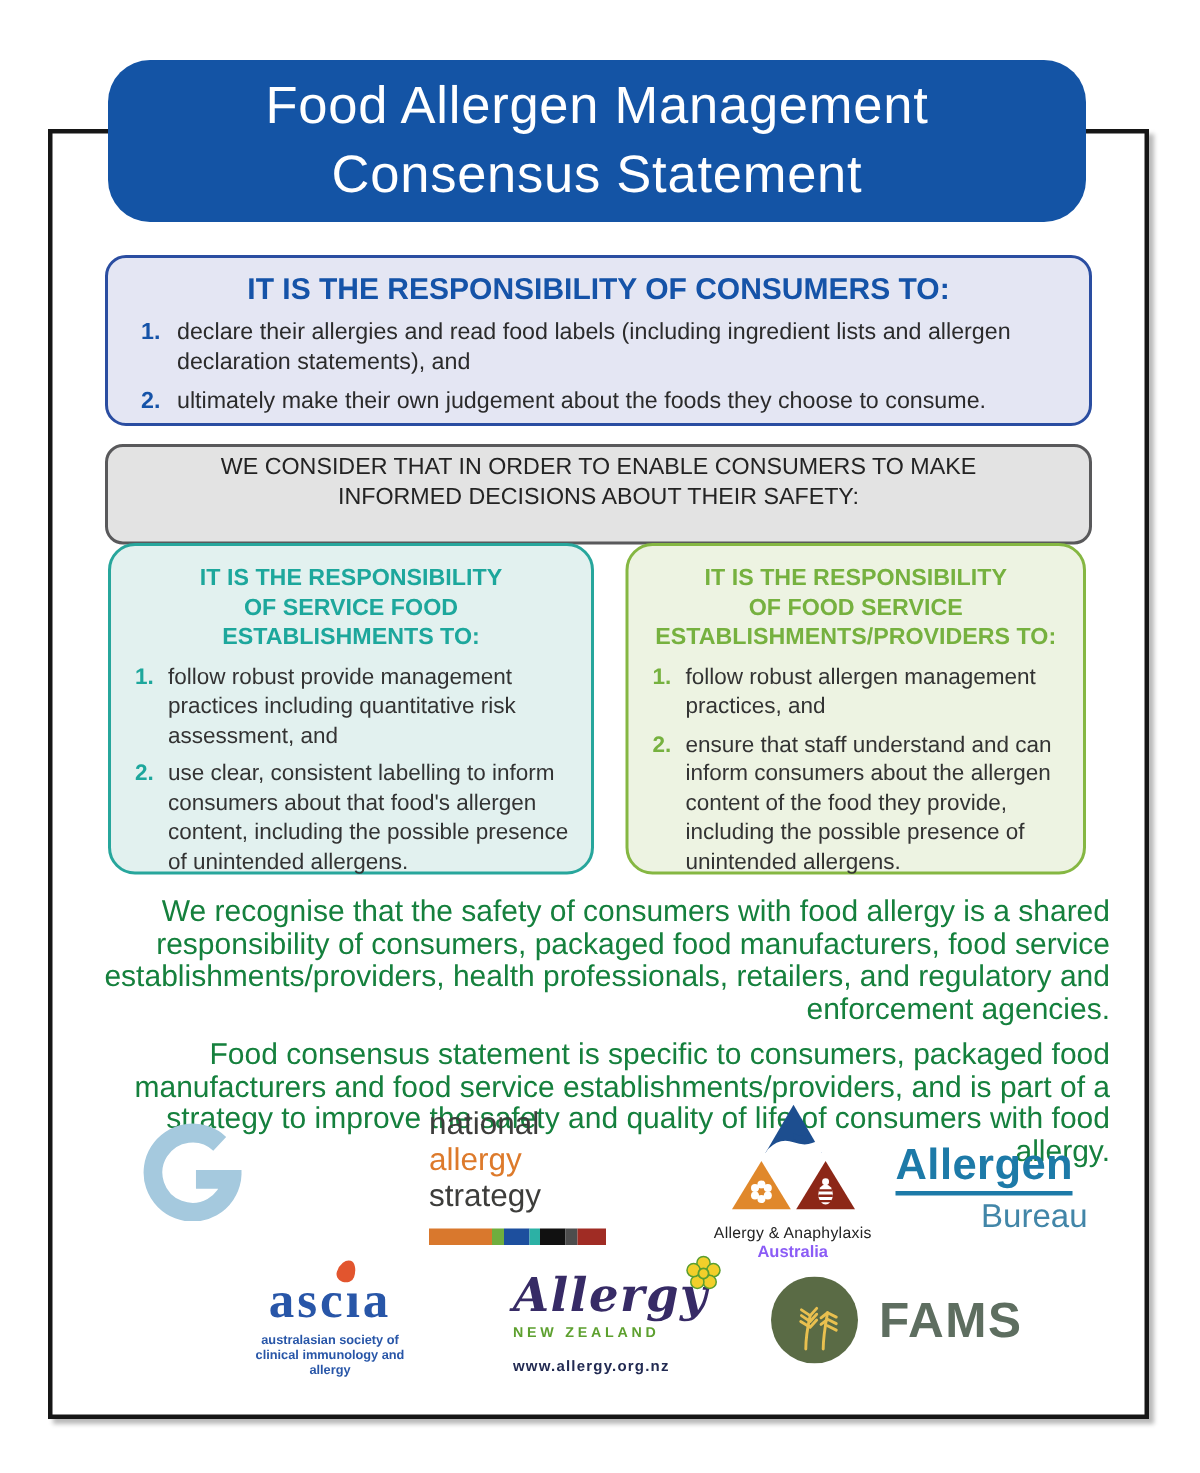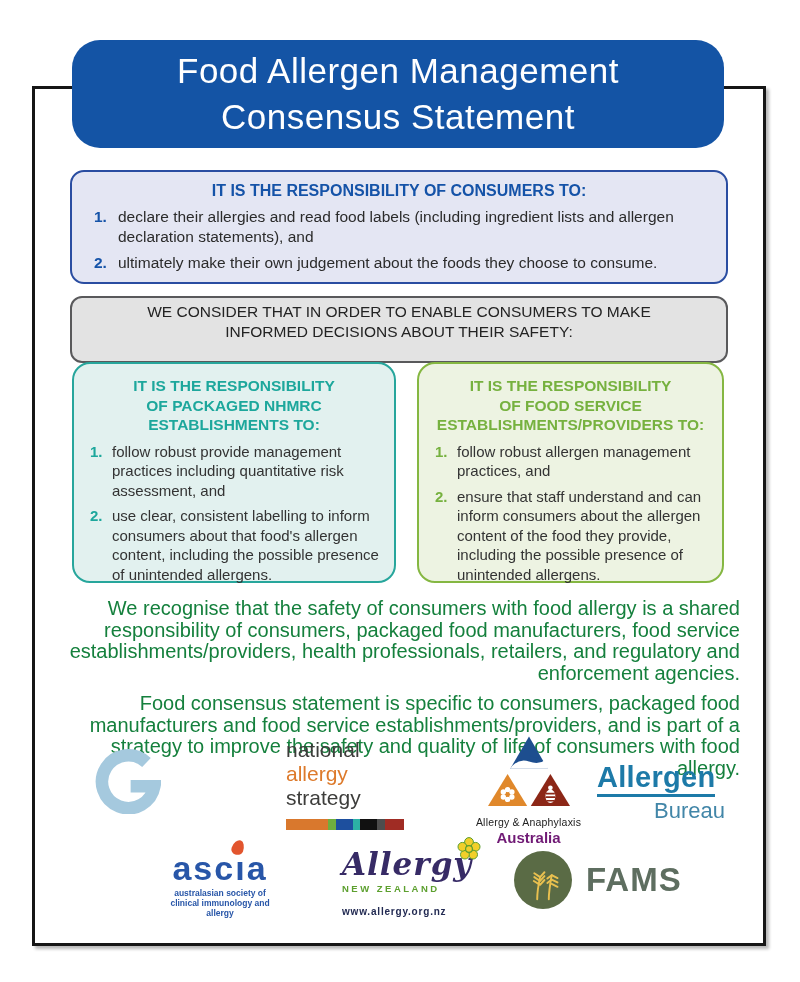--- a/index.html
+++ b/index.html
@@ -19,21 +19,21 @@
     background:#1454a5;border-radius:28px;z-index:3;text-align:center;color:#fff;
   }
   .header-box .t{font-size:35px;line-height:46px;font-weight:400;letter-spacing:.5px;}
   .header-box .t:first-child{margin-top:8px;}
   
   .rbox{position:absolute;box-sizing:border-box;z-index:2;}
   .consumers{
     left:70px;top:170px;width:658px;height:114px;background:#e4e6f3;
     border:2px solid #2a4da1;border-radius:14px;
   }
-  .consumers .h{font-size:16px;font-weight:700;color:#1553a8;text-align:center;margin:10px 18px 7px;}
+  .consumers .h{font-size:20px;font-weight:700;color:#1553a8;text-align:center;margin:10px 18px 7px;}
   .li{display:flex;margin:0 26px 6px 22px;font-size:15.5px;line-height:20px;color:#2b2b2b;}
   .li .num{width:24px;flex-shrink:0;font-weight:700;}
   .consumers .num{color:#1553a8;}
   .consider{
     left:70px;top:296px;width:658px;height:67px;background:#e3e3e3;
     border:2px solid #59595b;border-radius:12px;text-align:center;
     font-size:15.5px;line-height:20px;color:#232323;padding-top:4px;
   }
   .manuf{
     left:72px;top:362px;width:324px;height:221px;background:#e2f1ef;
@@ -66,30 +66,30 @@
   .nas{left:286px;top:738px;width:120px;}
   .nas .w{font-size:21px;line-height:24px;font-weight:500;color:#3d3d3b;}
   .nas .w.orange{color:#dd7a2b;}
   .nas-bar{display:flex;height:11px;margin-top:9px;width:118px;}
   .nas-bar span{height:11px;}
   .s1{width:42px}.s2{width:8px}.s3{width:17px}.s4{width:7px}.s5{width:17px}.s6{width:8px}.s7{width:19px}
   
   .aaa{left:456px;top:733px;width:145px;text-align:center;}
   .aaa svg{display:block;margin:0 auto;width:96px;height:82px;}
   .aaa-l1{font-size:10.5px;color:#222;margin-top:1px;letter-spacing:.2px;}
-  .aaa-l2{font-size:15px;font-weight:700;color:#701a75;margin-top:1px;}
+  .aaa-l2{font-size:11px;font-weight:700;color:#8b5cf6;margin-top:1px;}
   
   .bureau{left:597px;top:762px;width:135px;}
   .bureau .b1{display:inline-block;font-size:29px;line-height:31px;font-weight:700;color:#1d7aa8;
               border-bottom:3px solid #1d7aa8;padding-bottom:1px;letter-spacing:.3px;}
   .bureau .b2{font-size:22px;line-height:24px;color:#4286a8;text-align:right;margin-top:2px;width:128px;}
   
   .ascia{left:158px;top:850px;width:124px;text-align:center;}
   .ascia-name{position:relative;display:inline-block;font-size:34px;line-height:36px;font-weight:700;
-              color:#2856a8;letter-spacing:2px;}
+              color:#2856a8;letter-spacing:2px;font-family:Liberation Serif, serif;}
   .flame{position:absolute;width:12px;height:15px;background:#e2552e;top:-10px;right:24px;
          border-radius:55% 45% 55% 45%/65% 65% 35% 35%;transform:rotate(18deg);}
   .ascia-sub{font-size:8.5px;line-height:10px;font-weight:700;color:#2856a8;margin-top:2px;}
   
   .anz{left:342px;top:846px;width:130px;}
   .anz-name{position:relative;display:inline-block;font-family:"DejaVu Serif",serif;font-style:italic;
             font-weight:700;font-size:31px;line-height:36px;color:#372b66;letter-spacing:1px;}
   .anz-name svg{position:absolute;right:-10px;top:-10px;width:26px;height:26px;}
   .anz-region{color:#5da02f;font-size:9.5px;font-weight:700;letter-spacing:2.5px;margin-top:1px;}
   .anz-url{color:#222a52;font-size:10px;font-weight:700;letter-spacing:.8px;margin-top:12px;}
@@ -121,21 +121,21 @@
 </div>
 
 <div class="rbox consider">
   <div>WE CONSIDER THAT IN ORDER TO ENABLE CONSUMERS TO MAKE</div>
   <div>INFORMED DECISIONS ABOUT THEIR SAFETY:</div>
 </div>
 
 <div class="rbox manuf">
   <div class="h">
     <div>IT IS THE RESPONSIBILITY</div>
-    <div>OF PACKAGED NHMRC</div>
+    <div>OF SERVICE FOOD</div>
     <div>ESTABLISHMENTS TO:</div>
   </div>
   <div class="li">
     <span class="num">1.</span>
     <span>follow robust provide management practices including quantitative risk assessment, and</span>
   </div>
   <div class="li">
     <span class="num">2.</span>
     <span>use clear, consistent labelling to inform consumers about that food's allergen content, including the possible presence of unintended allergens.</span>
   </div>

